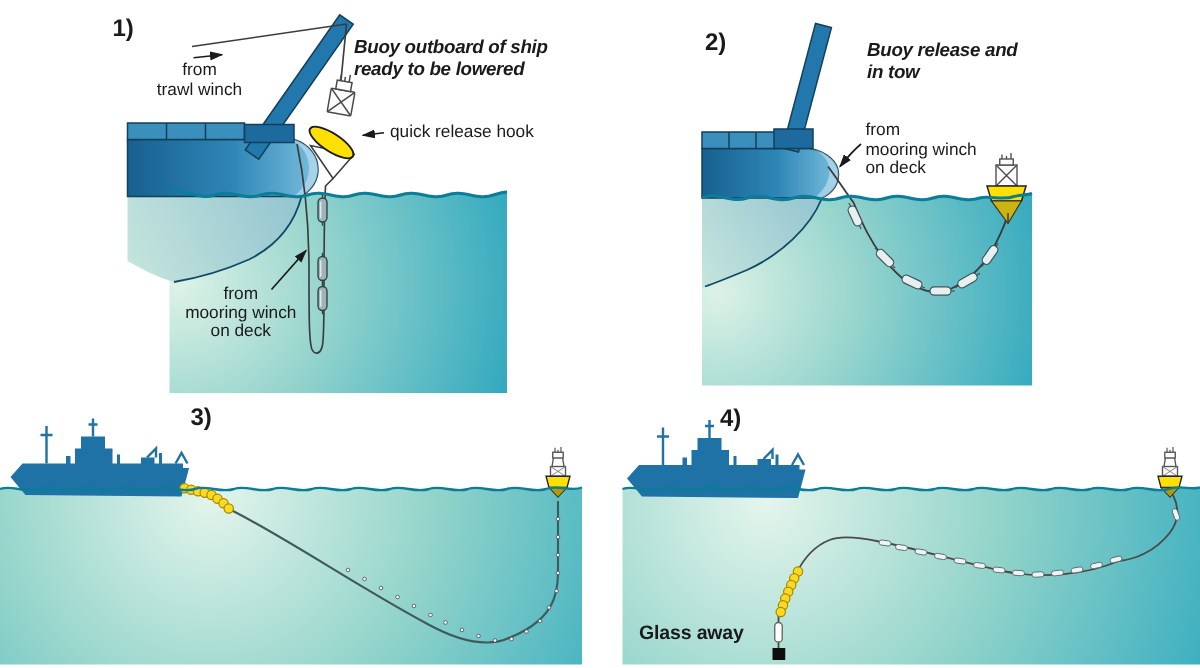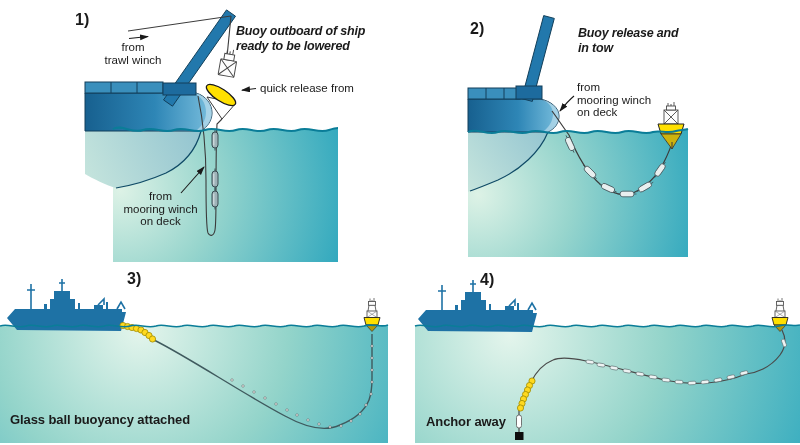--- a/index.html
+++ b/index.html
@@ -269,31 +269,30 @@
          C657,323 666,329 675,326 C683,323 692,329 701,326 C709,323 718,329 727,326
          C735,323 744,329 753,326 C761,323 770,329 779,326 C787,323 794,327 800,325"></path>
   </g>
 </svg>
 
 <div class="lbl num" style="left:75px;top:11px;">1)</div>
 <div class="lbl ttl" style="left:236px;top:24px;">Buoy outboard of ship
 ready to be lowered</div>
 <div class="lbl ann ctr" style="left:92px;top:41px;width:82px;">from
 trawl winch</div>
-<div class="lbl ann" style="left:260px;top:82px;">quick release from</div>
+<div class="lbl ann" style="left:260px;top:82px;">quick release hook</div>
 <div class="lbl ann ctr" style="left:113px;top:190px;width:95px;">from
 mooring winch
 on deck</div>
 
 <div class="lbl num" style="left:470px;top:20px;">2)</div>
 <div class="lbl ttl" style="left:578px;top:26px;">Buoy release and
 in tow</div>
 <div class="lbl ann" style="left:577px;top:81px;">from
 mooring winch
 on deck</div>
 
 <div class="lbl num" style="left:127px;top:270px;">3)</div>
-<div class="lbl cap" style="left:10px;top:412px;">Glass ball buoyancy attached</div>
 
 <div class="lbl num" style="left:480px;top:271px;">4)</div>
-<div class="lbl cap" style="left:426px;top:414px;">Anchor away</div>
+<div class="lbl cap" style="left:426px;top:414px;">Glass away</div>
 
 </div>
 
 </body></html>

